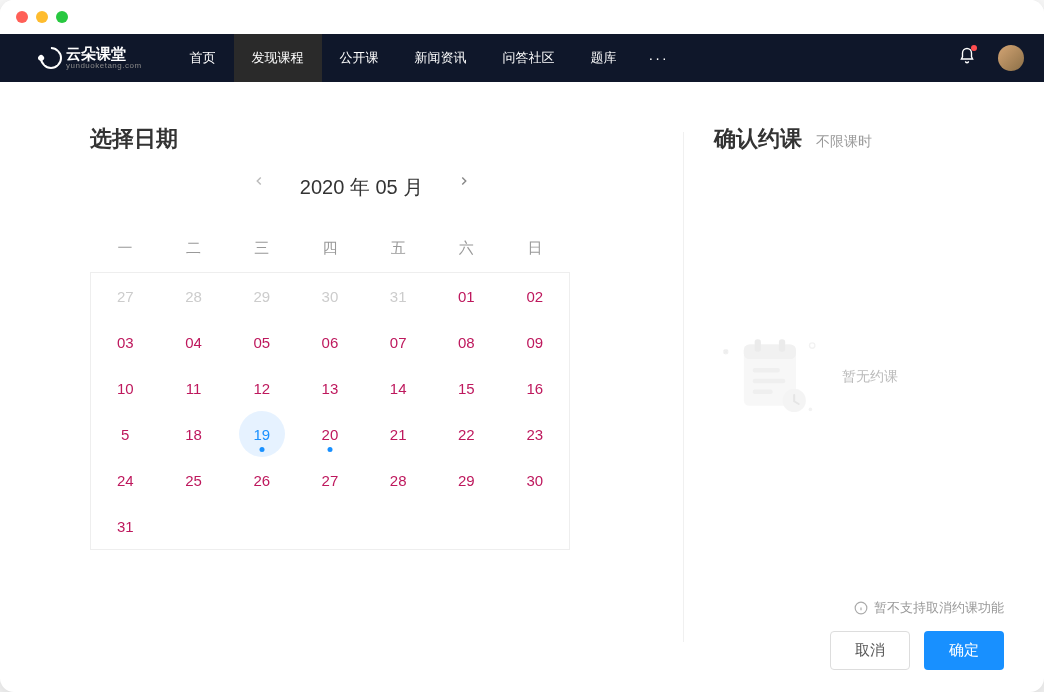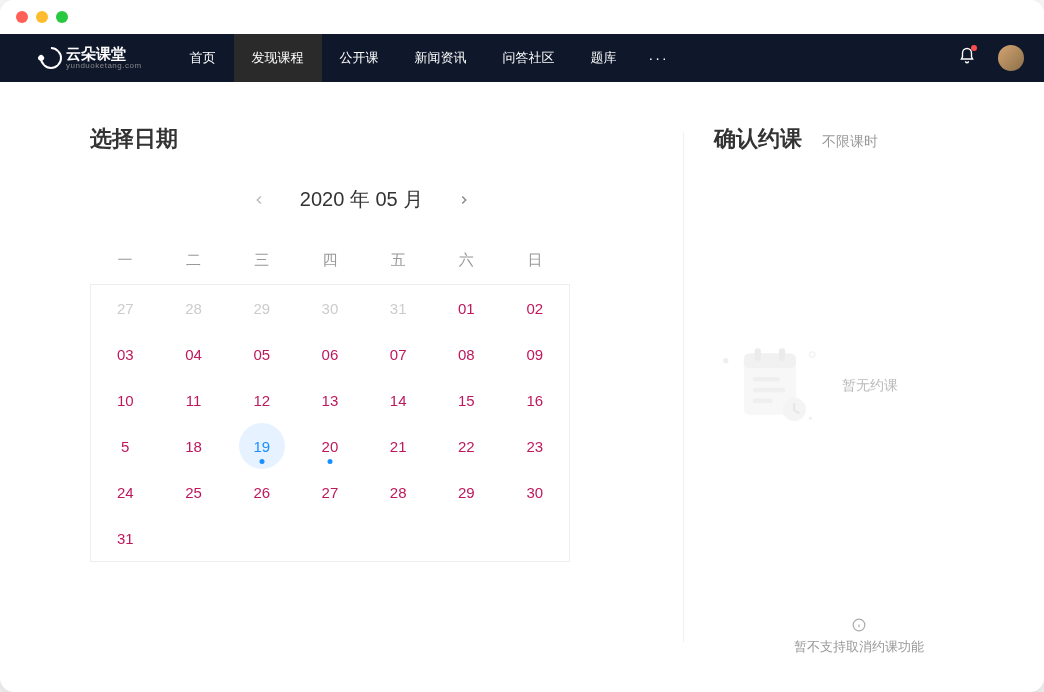--- a/index.html
+++ b/index.html
@@ -31,41 +31,41 @@
 .avatar { width: 26px; height: 26px; border-radius: 50%; background: linear-gradient(135deg,#d4a574,#8b6f47); cursor: pointer; }
 
 .content { display: flex; height: calc(100% - 82px); }
 
 .left-pane { flex: 1; padding: 42px 50px 30px 90px; }
 .divider { width: 1px; background: #f0f0f0; margin-top: 50px; margin-bottom: 50px; }
 .right-pane { width: 360px; padding: 42px 40px 22px 30px; display: flex; flex-direction: column; }
 
 .section-title { font-size: 22px; color: #333; font-weight: 700; }
 
-.month-nav { display: flex; align-items: center; justify-content: center; gap: 34px; margin-top: 32px; margin-bottom: 24px; }
+.month-nav { display: flex; align-items: flex-start; justify-content: center; gap: 34px; margin-top: 20px; margin-bottom: 24px; }
 .month-label { font-size: 20px; color: #333; font-weight: 400; }
 .chevron { cursor: pointer; display:flex; }
 
 .cal-table { border-collapse: collapse; width: 100%; max-width: 480px; }
 .cal-table th { font-weight: 400; color: #999; font-size: 15px; padding: 14px 0; text-align: center; }
 .cal-table td { text-align: center; padding: 0; }
 .cal-cell { width: 46px; height: 46px; display: inline-flex; align-items: center; justify-content: center; font-size: 15px; color: #be185d; position: relative; cursor: pointer; border-radius: 50%; }
 .cal-cell.other-month { color: #ccc; cursor: default; }
 .cal-cell.today { background: #e6f2ff; color: #1890ff; }
 .cal-cell.has-dot::after { content: ""; position: absolute; width: 5px; height: 5px; border-radius: 50%; background: #1890ff; bottom: 5px; left: 50%; transform: translateX(-50%); }
 .cal-box { border: 1px solid #eee; border-radius: 4px; }
 
-.right-header { display: flex; align-items: baseline; gap: 20px; }
+.right-header { display: flex; align-items: baseline; gap: 14px; }
 .right-sub { font-size: 14px; color: #999; }
 
 .empty-state { flex: 1; display: flex; flex-direction: row; align-items: center; justify-content: flex-start; gap: 18px; }
 .empty-icon { width: 110px; height: 90px; position: relative; opacity: 0.55; }
 .empty-text { font-size: 14px; color: #bbb; }
 
-.notice { display: flex; align-items: center; gap: 6px; font-size: 13px; color: #999; justify-content: flex-end; margin-bottom: 14px; flex-direction: column; }
+.notice { display: flex; align-items: center; gap: 6px; font-size: 13px; color: #999; justify-content: flex-end; margin-bottom: 14px; }
 .actions { display: flex; justify-content: flex-end; gap: 14px; }
 .btn { padding: 9px 24px; border-radius: 4px; font-size: 15px; cursor: pointer; border: 1px solid transparent; }
 .btn-default { background: #fff; color: #555; border-color: #ddd; }
 .btn-primary { background: #1890ff; color: #fff; }
 </style>
 </head>
 <body>
 
 <div class="window">
 
@@ -216,16 +216,20 @@
       </div>
 
       <div class="notice">
         <svg width="14" height="14" viewBox="0 0 24 24" fill="none" stroke="#aaa" stroke-width="2">
           <circle cx="12" cy="12" r="10"></circle>
             <line x1="12" y1="8" x2="12" y2="8"></line>
             <line x1="12" y1="11" x2="12" y2="16"></line>
         </svg>
         <span>暂不支持取消约课功能</span>
       </div>
+      <div class="actions">
+        <button class="btn btn-default">取消</button>
+        <button class="btn btn-primary">确定</button>
+      </div>
     </div>
 
   </div>
 </div>
 
 </body></html>

